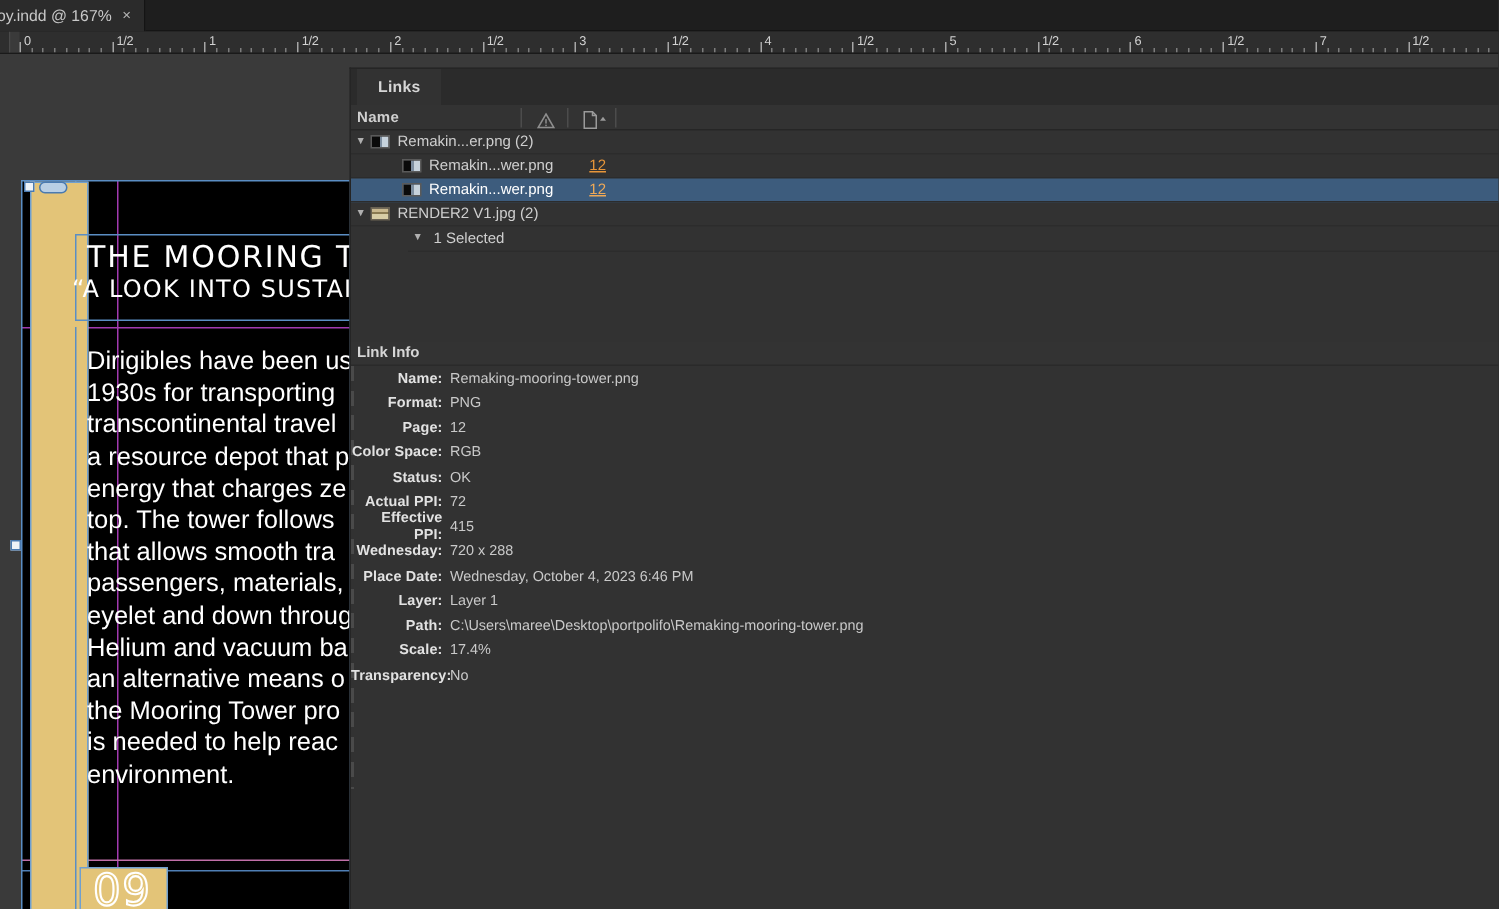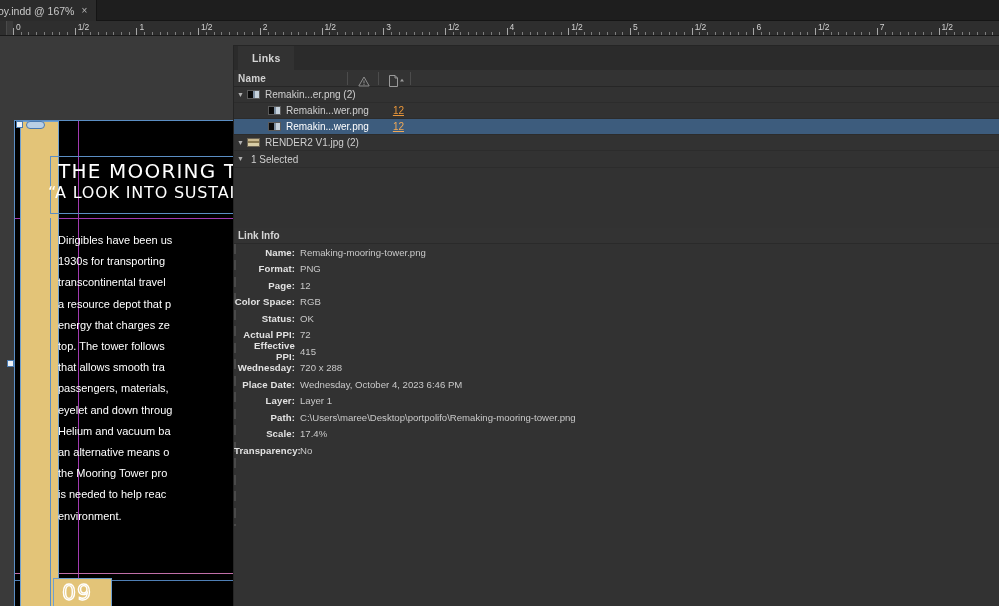--- a/index.html
+++ b/index.html
@@ -122,21 +122,21 @@
   .body-frame {
     position: absolute; left: 36px; top: 98px;
     width: 250px; height: 420px;
     border: 1px solid #5b8ec4;
     border-top: none;
   }
   .body-copy {
     position: absolute; left: 44px; top: 110px;
     width: 240px;
     color: #ffffff;
-    font-size: 11px;
+    font-size: 17px;
     line-height: 21.2px;
     font-family: "Liberation Sans", sans-serif;
     white-space: pre;
   }
   
   .guide-v-magenta {
     position: absolute; top: 0; width: 1px; height: 520px;
     background: #a23ab0;
   }
   .guide-h-magenta {
@@ -158,21 +158,21 @@
 
   
   .pagenum-box {
     position: absolute; left: 39px; top: 458px;
     width: 59px; height: 29px;
     background: #e3c478;
     border: 1px solid #6fa0d0;
   }
   .pagenum-text {
     position: absolute; left: 48px; top: 460px;
-    font-size: 22px;
+    font-size: 29px;
     font-family: "DejaVu Sans", sans-serif;
     color: transparent;
     -webkit-text-stroke: 1.4px #ffffff;
     letter-spacing: 1px;
     line-height: 26px;
   }
 
   
   .handle {
     position: absolute; width: 7px; height: 7px;
@@ -253,20 +253,21 @@
     position: absolute; right: 0;
     font-size: 10px; color: #e8963a;
     text-decoration: underline;
     cursor: pointer;
   }
   .link-row.selected .link-page { color: #f0a957; }
   .sel-row {
     height: 17px; display: flex; align-items: center;
     font-size: 10px; color: #cfcfcf;
     border-bottom: 1px solid #2c2c2c;
+    margin-left: 38px;
   }
 
   
   .linkinfo-head {
     position: absolute; left: 0; top: 182px; width: 766px; height: 16px;
     display: flex; align-items: center;
     background: #333333;
     border-bottom: 1px solid #2a2a2a;
     font-size: 10px; font-weight: bold; color: #d6d6d6;
     padding-left: 4px;

